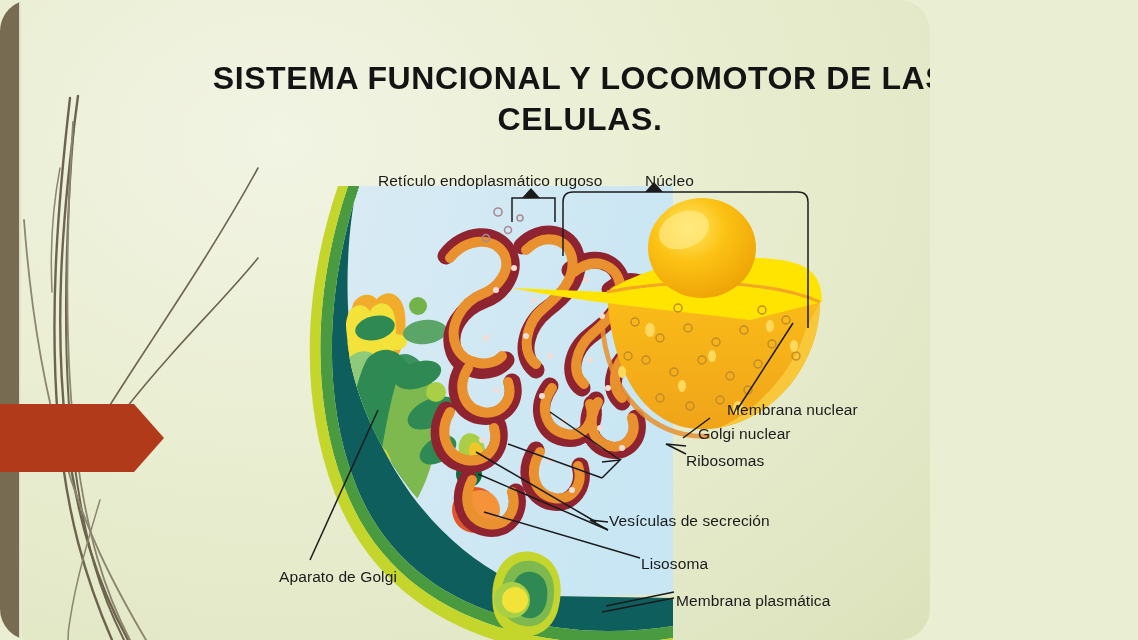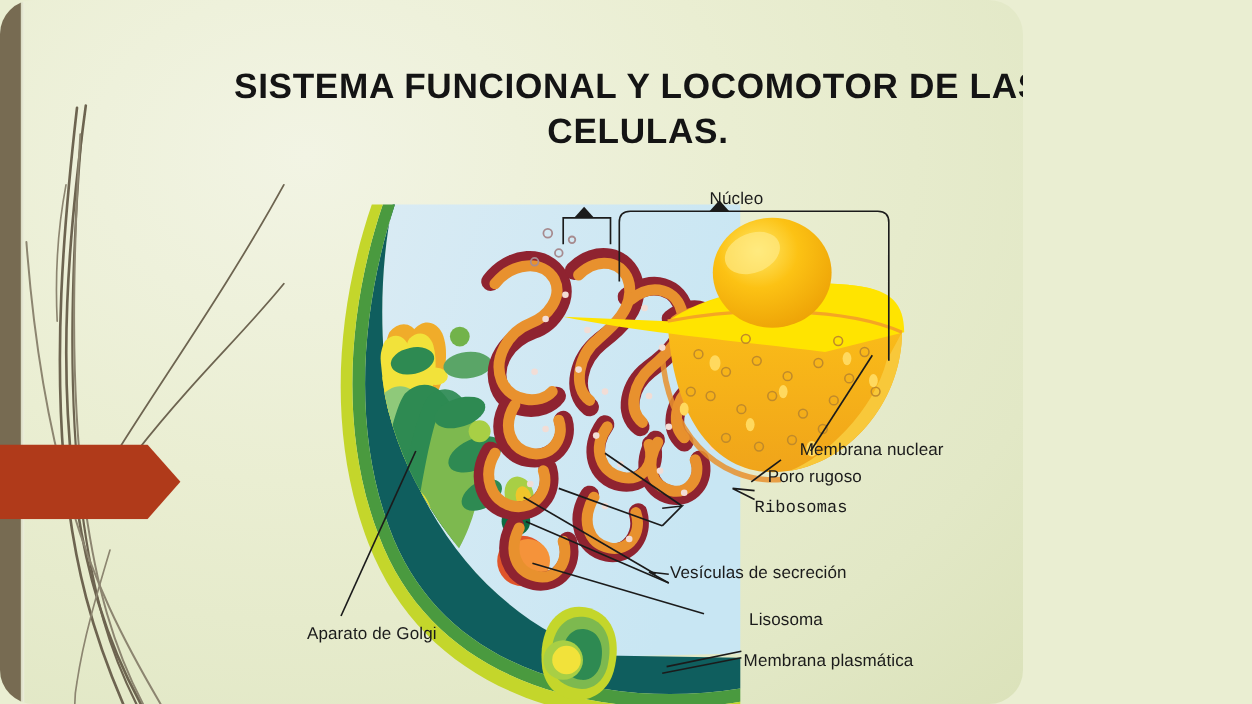--- a/index.html
+++ b/index.html
@@ -47,24 +47,24 @@
     font-family:"Liberation Sans", sans-serif;
     font-size:15.5px;
     color:#1b1b1b;
     white-space:nowrap;
     letter-spacing:0.1px;
   }
   #lbl-rer{left:378px;top:172px;}
   #lbl-nuc{left:645px;top:172px;}
   #lbl-memnuc{left:727px;top:401px;}
   #lbl-poro{left:698px;top:425px;}
-  #lbl-ribo{left:686px;top:452px;font-family:Liberation Mono, monospace;}
+  #lbl-ribo{left:686px;top:452px;}
   #lbl-rel{left:604px;top:473px;}
   #lbl-ves{left:609px;top:512px;}
-  #lbl-lis{left:641px;top:555px;margin-left:40px;}
+  #lbl-lis{left:641px;top:555px;}
   #lbl-golgi{left:279px;top:568px;text-align:center;}
   #lbl-memplas{left:676px;top:592px;}
 </style>
 </head>
 <body>
 
 <div id="slide">
 
   <div class="left-bar"></div>
   <div class="left-bar-edge"></div>
@@ -362,22 +362,23 @@
         <path d="M390 398 L 234 352"></path>
 
         <path d="M60 400 L 128 250"></path>
 
         <path d="M424 438 L 352 452"></path>
         <path d="M424 432 L 356 446"></path>
       </g>
     </svg>
   </div>
 
+  <div class="lbl" id="lbl-rer">Retículo endoplasmático rugoso</div>
   <div class="lbl" id="lbl-nuc">Núcleo</div>
   <div class="lbl" id="lbl-memnuc">Membrana nuclear</div>
-  <div class="lbl" id="lbl-poro">Poro rugoso</div>
+  <div class="lbl" id="lbl-poro">Golgi nuclear</div>
   <div class="lbl" id="lbl-ribo">Ribosomas</div>
   <div class="lbl" id="lbl-ves">Vesículas de secreción</div>
   <div class="lbl" id="lbl-lis">Lisosoma</div>
   <div class="lbl" id="lbl-golgi">Aparato de Golgi</div>
   <div class="lbl" id="lbl-memplas">Membrana plasmática</div>
 
 </div>
 
 </body></html>

